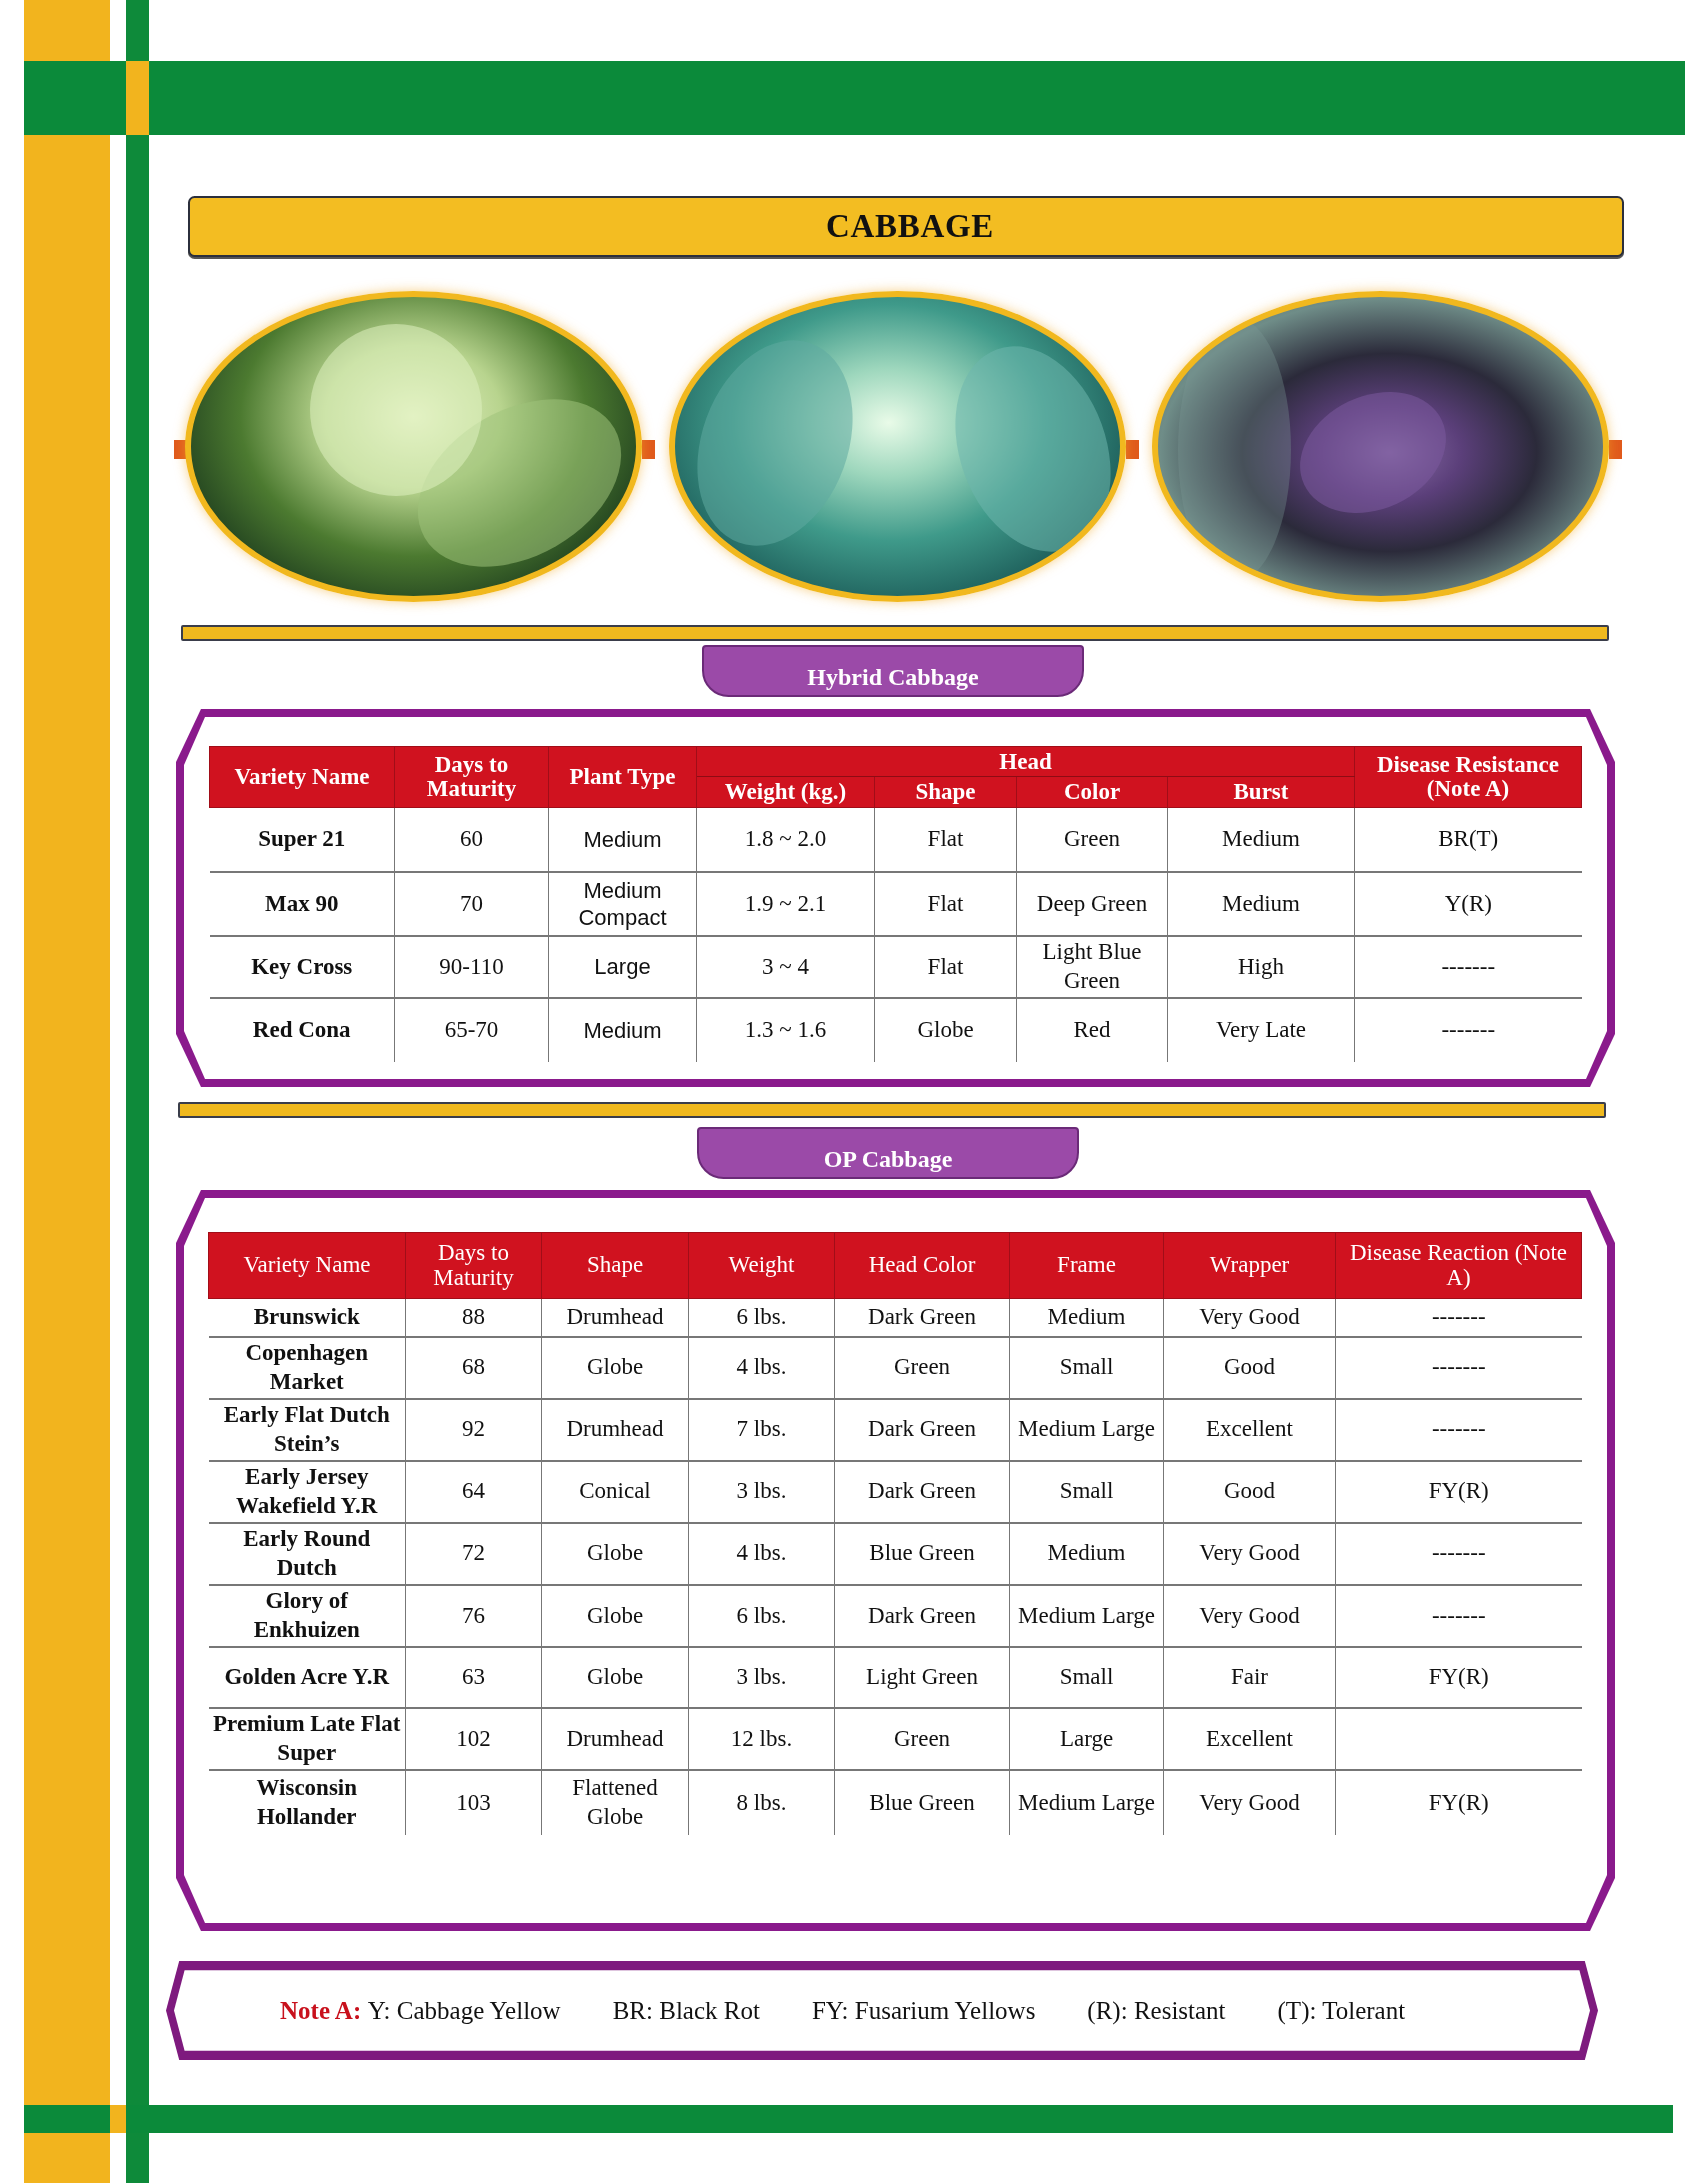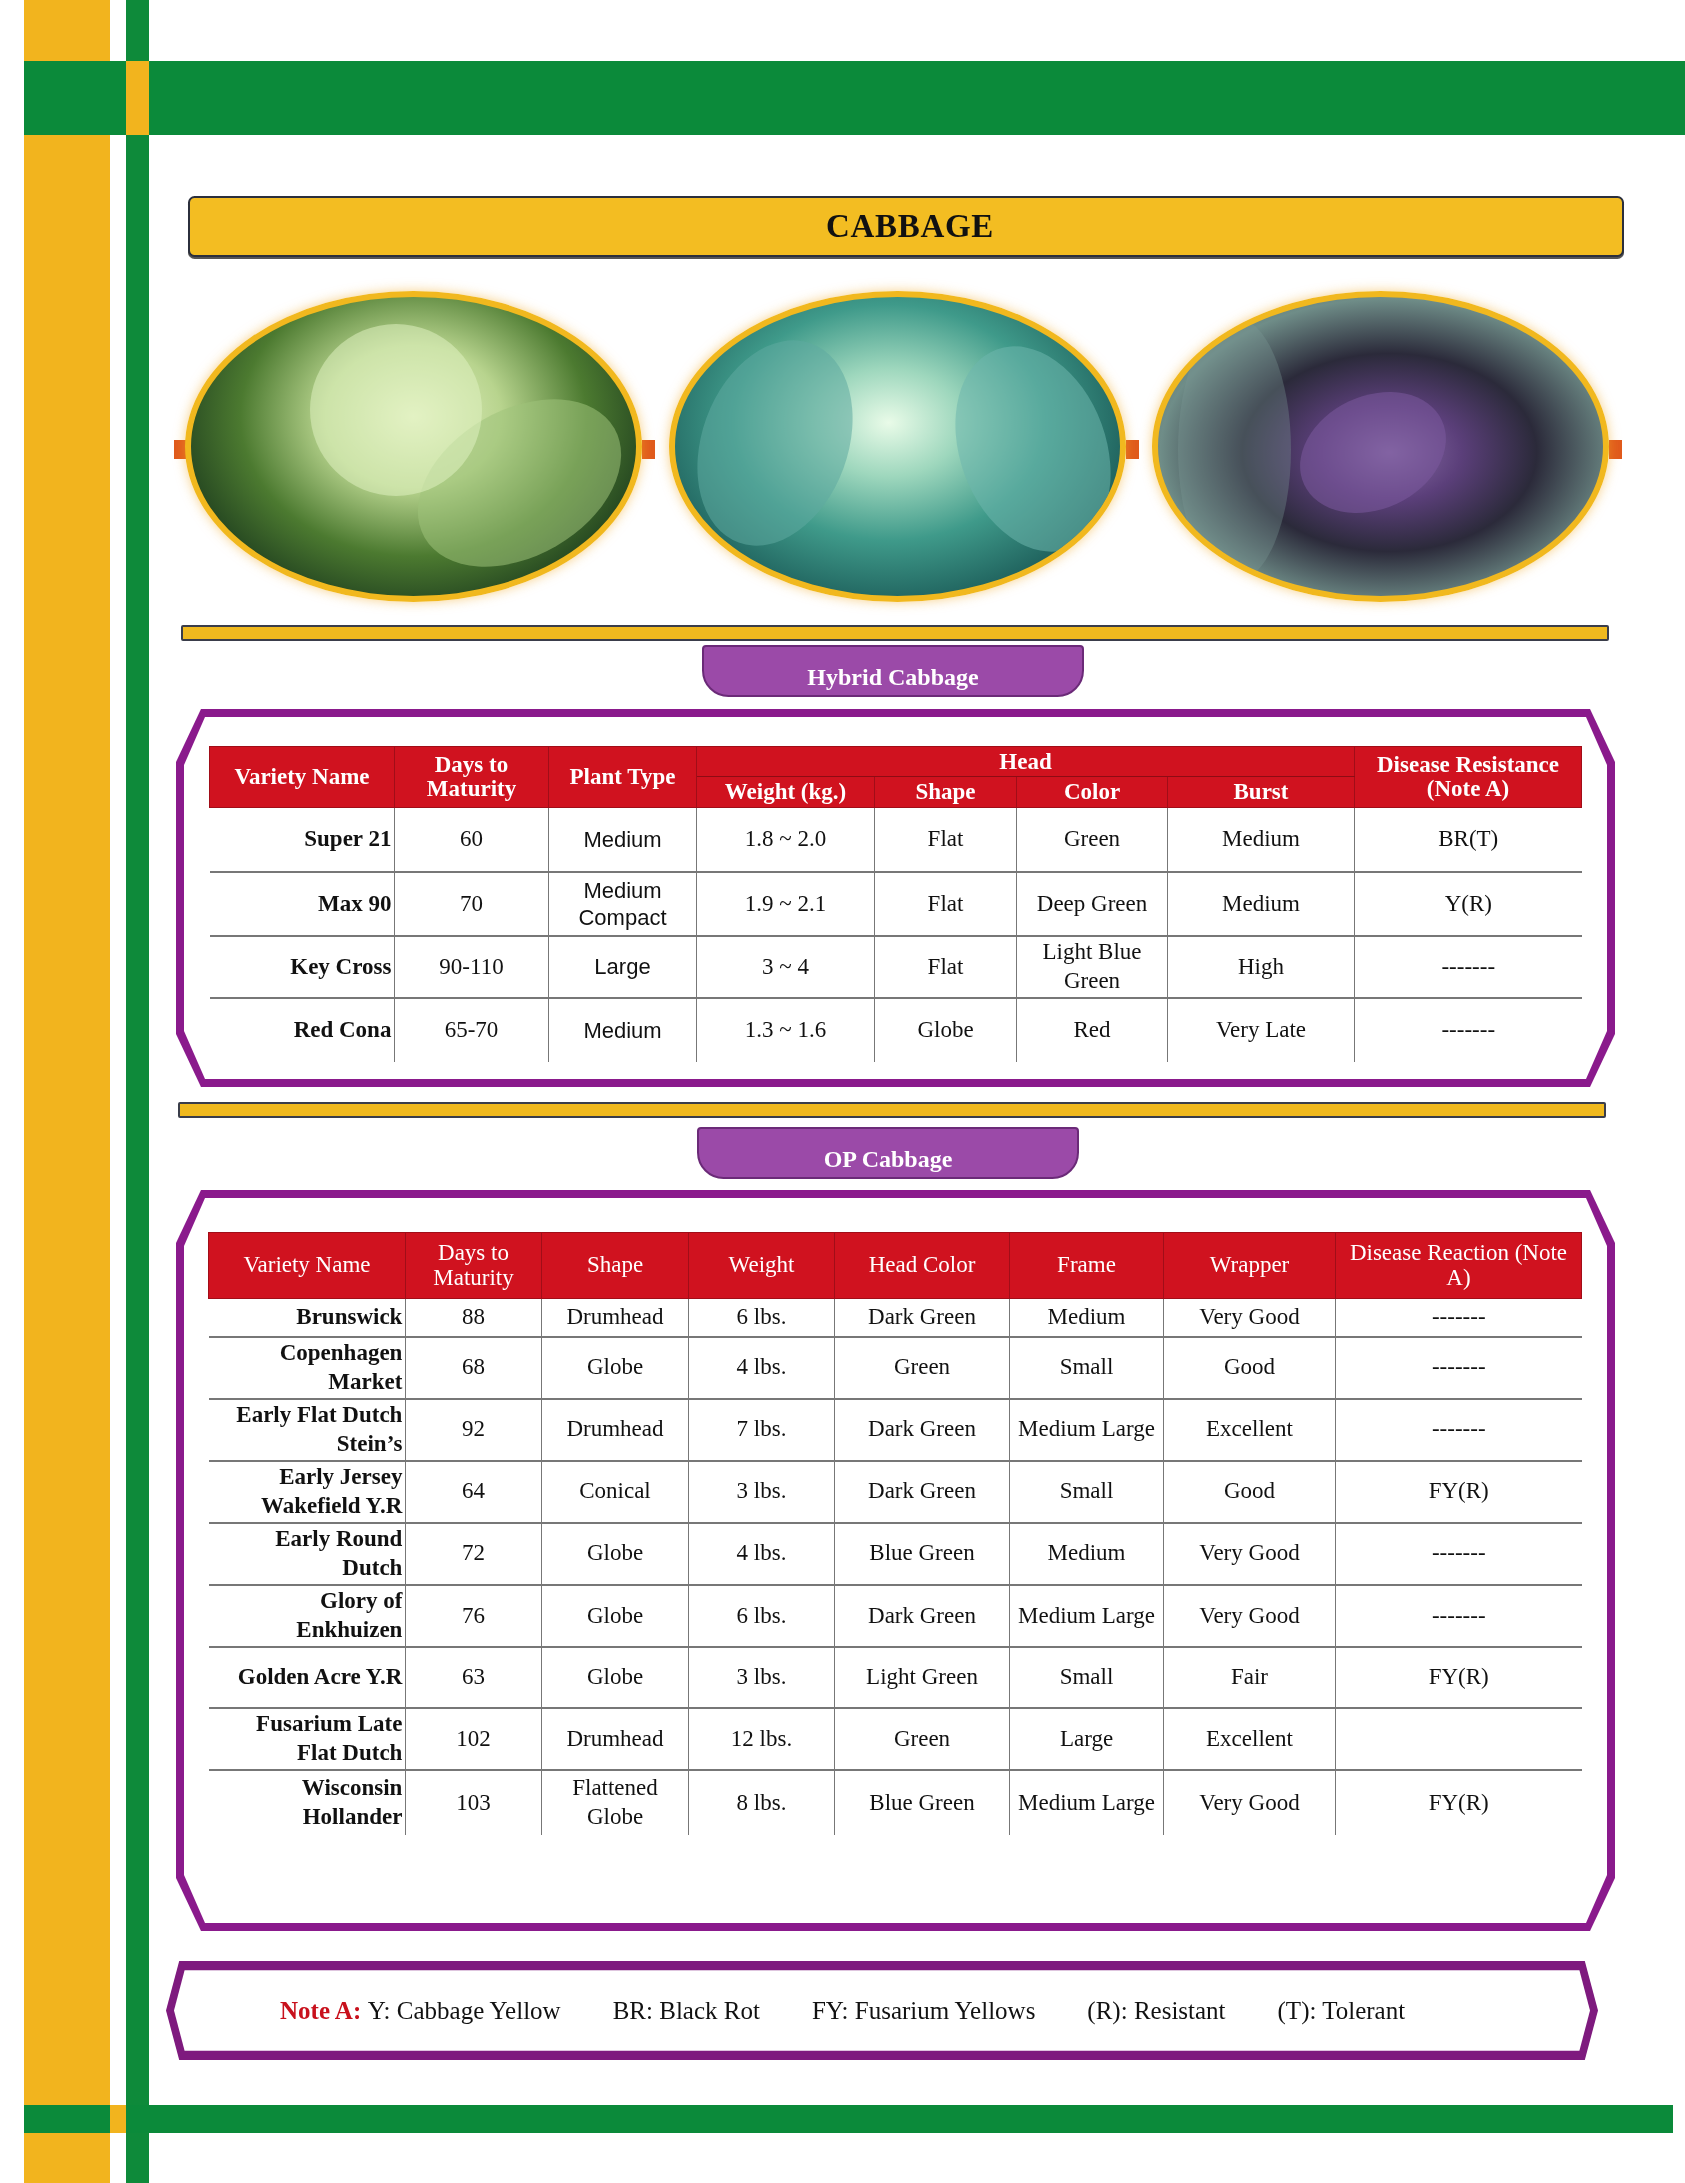--- a/index.html
+++ b/index.html
@@ -70,21 +70,21 @@
   table { border-collapse: collapse; position: absolute; table-layout: fixed; }
   th {
     background: #d0121f; color: #fff; font-weight: bold; font-size: 23px;
     line-height: 1.05; padding: 2.6px 2.6px; border: 0.7px solid #a10d18;
   }
   .op th { font-weight: normal; }
   td {
     text-align: center; vertical-align: middle; font-size: 23px; line-height: 1.25;
     border-left: 1.3px solid #777; border-bottom: 2px solid #777; padding: 1.3px 2.6px;
   }
-  td:first-child { border-left: none; font-weight: bold; text-align: right; }
+  td:first-child { border-left: none; font-weight: bold; }
   td.sans { font-family: "Liberation Sans", "DejaVu Sans", sans-serif; font-size: 22px; }
   tr:last-child td { border-bottom: none; }
 
   
   .note-frame {
     position: absolute; left: 166px; top: 1961px; width: 1432px; height: 99px; background: #7e1a7e;
     clip-path: polygon(13.2px 0, calc(100% - 13.2px) 0, 100% 50%, calc(100% - 13.2px) 100%, 13.2px 100%, 0 50%);
     filter: drop-shadow(0 0 8px rgba(170,90,190,0.55));
   }
   .note-inner {
@@ -302,21 +302,21 @@
       <td>Golden Acre Y.R</td>
       <td>63</td>
       <td>Globe</td>
       <td>3 lbs.</td>
       <td>Light Green</td>
       <td>Small</td>
       <td>Fair</td>
       <td>FY(R)</td>
     </tr>
     <tr style="height:61px">
-      <td>Fusarium Late Flat Dutch</td>
+      <td>Premium Late Flat Super</td>
       <td>102</td>
       <td>Drumhead</td>
       <td>12 lbs.</td>
       <td>Green</td>
       <td>Large</td>
       <td>Excellent</td>
       <td></td>
     </tr>
     <tr style="height:65px">
       <td>Wisconsin Hollander</td>

